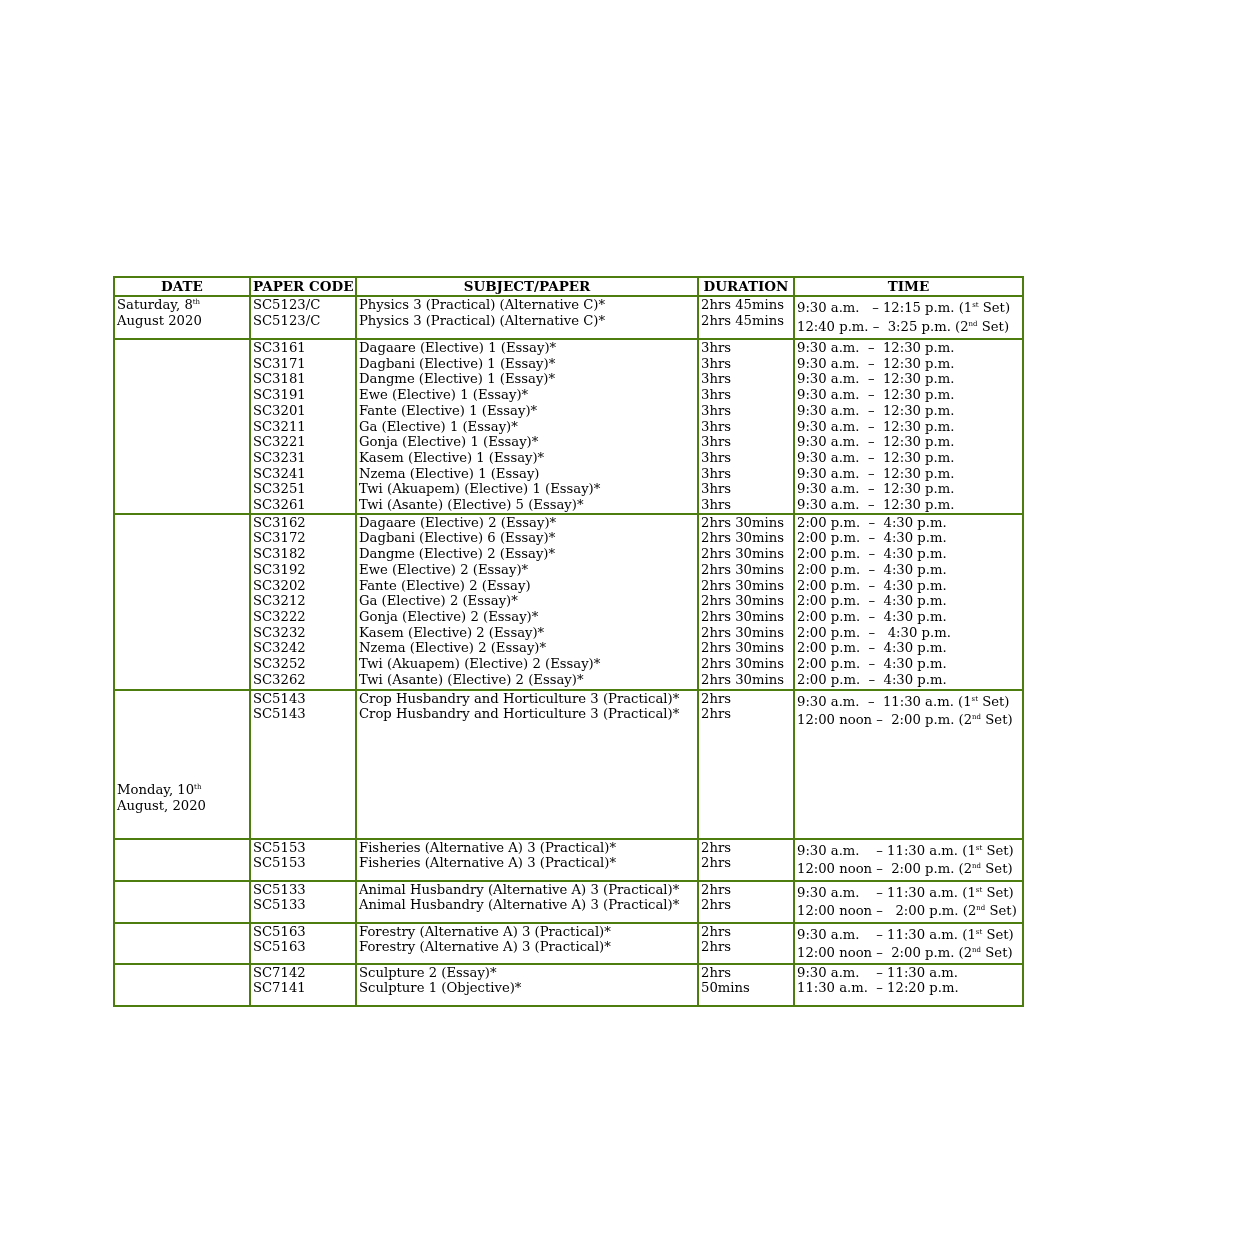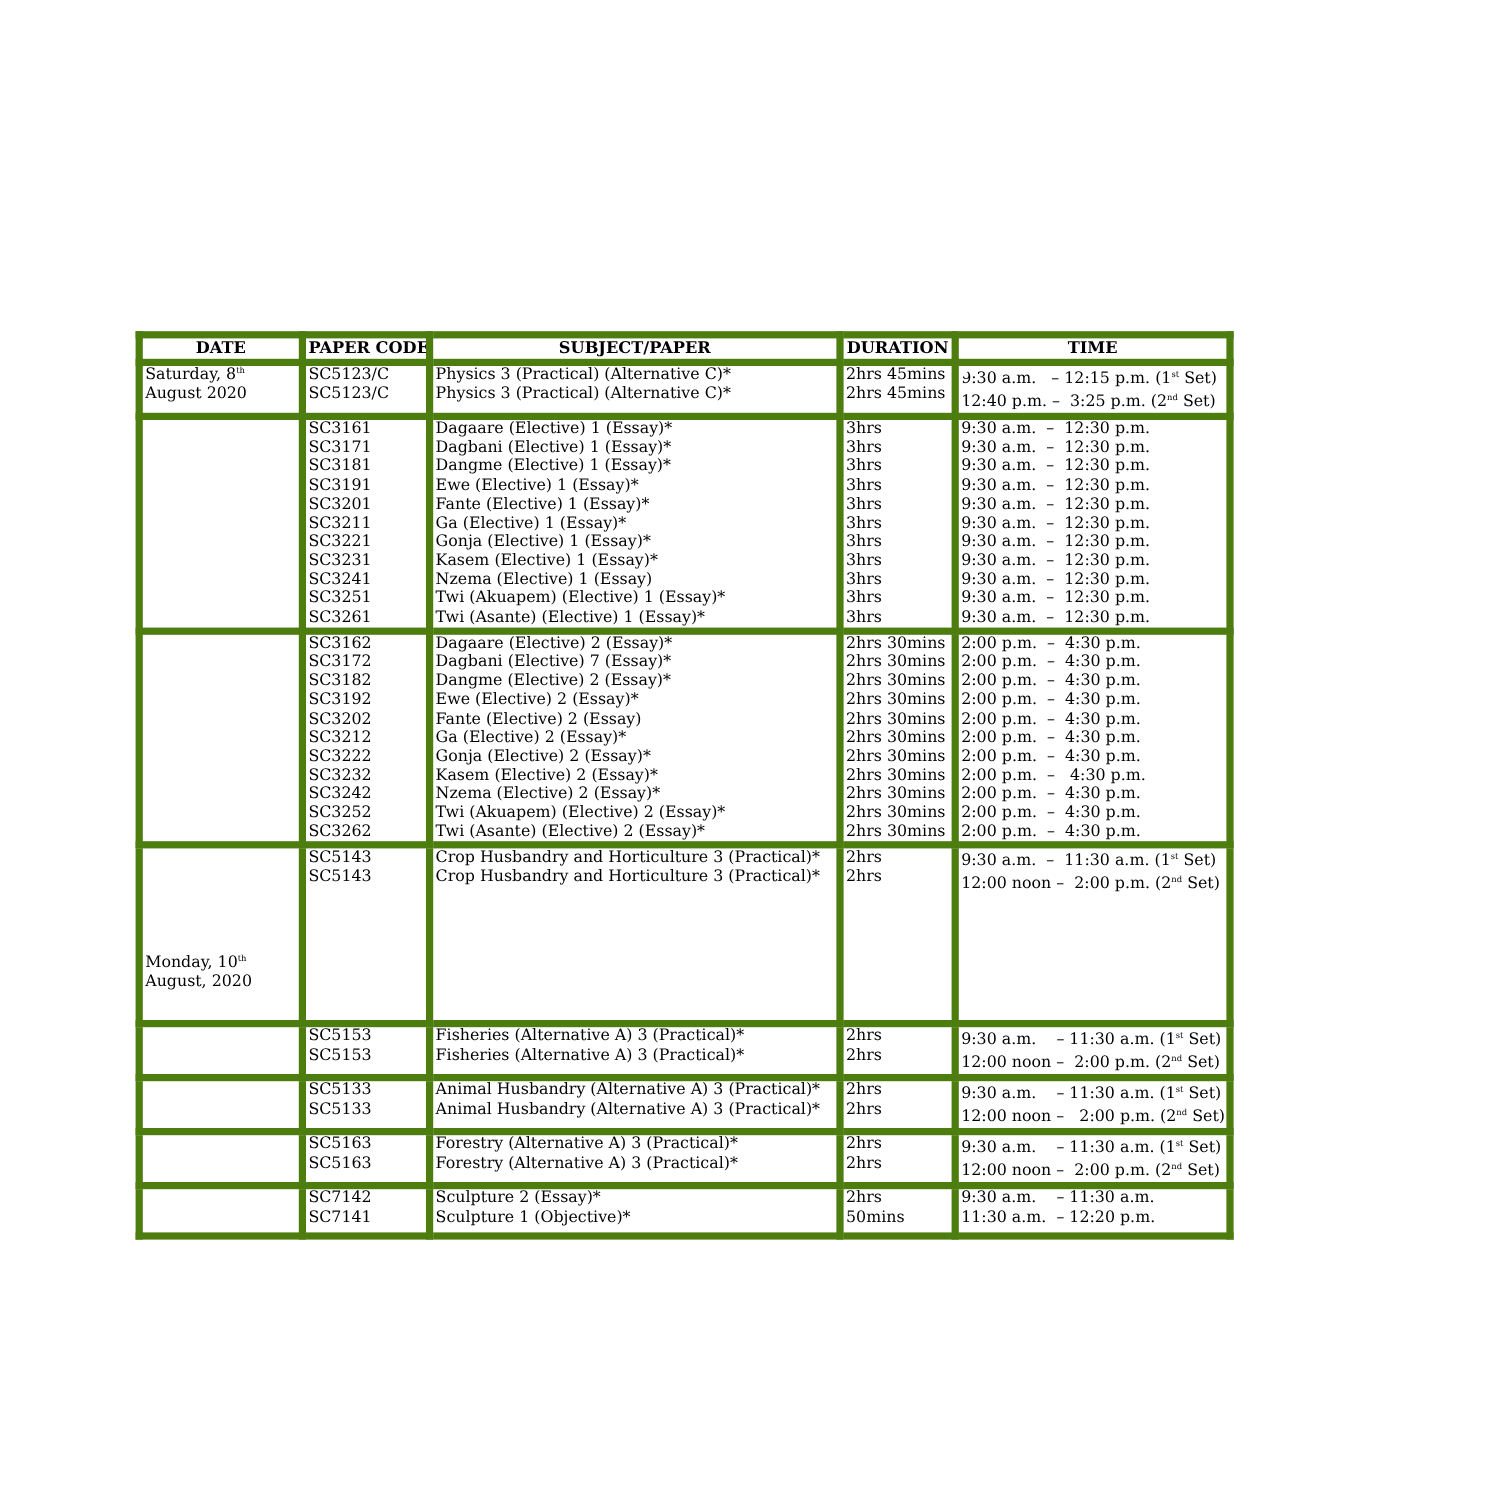--- a/index.html
+++ b/index.html
@@ -1,20 +1,20 @@
 <!DOCTYPE html>
 <html><head>
 <meta charset="utf-8">
 <style>
   html, body { margin:0; padding:0; background:#ffffff; }
   body { width:1242px; height:1247px; position:relative; overflow:hidden;
          font-family:"DejaVu Serif","Liberation Serif",serif; color:#000; }
   table.tt { position:absolute; left:113px; top:276px; width:909px;
              border-collapse:collapse; table-layout:fixed; }
-  table.tt td, table.tt th { border:6px solid #4d7c0f; padding:0 2px; vertical-align:top;
+  table.tt td, table.tt th { border:2px solid #4d7c0f; padding:0 2px; vertical-align:top;
              font-size:13.2px; line-height:15.7px; white-space:nowrap; overflow:hidden; }
   table.tt th { font-weight:bold; text-align:center; height:17px; line-height:16px; font-size:13.5px; }
   .line { display:block; }
   .time .line { line-height:18.5px; }
   .time.plain .line { line-height:15.7px; }
   sup { font-size:7px; vertical-align:5px; line-height:0; }
   .date-bottom { vertical-align:bottom !important; padding-bottom:24px !important; }
   .date-top { padding-top:2px; }
 </style>
 </head>
@@ -79,21 +79,21 @@
           <span class="line">Dagaare (Elective) 1 (Essay)*</span>
           <span class="line">Dagbani (Elective) 1 (Essay)*</span>
           <span class="line">Dangme (Elective) 1 (Essay)*</span>
           <span class="line">Ewe (Elective) 1 (Essay)*</span>
           <span class="line">Fante (Elective) 1 (Essay)*</span>
           <span class="line">Ga (Elective) 1 (Essay)*</span>
           <span class="line">Gonja (Elective) 1 (Essay)*</span>
           <span class="line">Kasem (Elective) 1 (Essay)*</span>
           <span class="line">Nzema (Elective) 1 (Essay)</span>
           <span class="line">Twi (Akuapem) (Elective) 1 (Essay)*</span>
-          <span class="line">Twi (Asante) (Elective) 1 (Essay)*</span>
+          <span class="line">Twi (Asante) (Elective) 5 (Essay)*</span>
         </td>
         <td>
           <span class="line">3hrs</span>
           <span class="line">3hrs</span>
           <span class="line">3hrs</span>
           <span class="line">3hrs</span>
           <span class="line">3hrs</span>
           <span class="line">3hrs</span>
           <span class="line">3hrs</span>
           <span class="line">3hrs</span>
@@ -125,21 +125,21 @@
           <span class="line">SC3202</span>
           <span class="line">SC3212</span>
           <span class="line">SC3222</span>
           <span class="line">SC3232</span>
           <span class="line">SC3242</span>
           <span class="line">SC3252</span>
           <span class="line">SC3262</span>
         </td>
         <td>
           <span class="line">Dagaare (Elective) 2 (Essay)*</span>
-          <span class="line">Dagbani (Elective) 7 (Essay)*</span>
+          <span class="line">Dagbani (Elective) 6 (Essay)*</span>
           <span class="line">Dangme (Elective) 2 (Essay)*</span>
           <span class="line">Ewe (Elective) 2 (Essay)*</span>
           <span class="line">Fante (Elective) 2 (Essay)</span>
           <span class="line">Ga (Elective) 2 (Essay)*</span>
           <span class="line">Gonja (Elective) 2 (Essay)*</span>
           <span class="line">Kasem (Elective) 2 (Essay)*</span>
           <span class="line">Nzema (Elective) 2 (Essay)*</span>
           <span class="line">Twi (Akuapem) (Elective) 2 (Essay)*</span>
           <span class="line">Twi (Asante) (Elective) 2 (Essay)*</span>
         </td>

